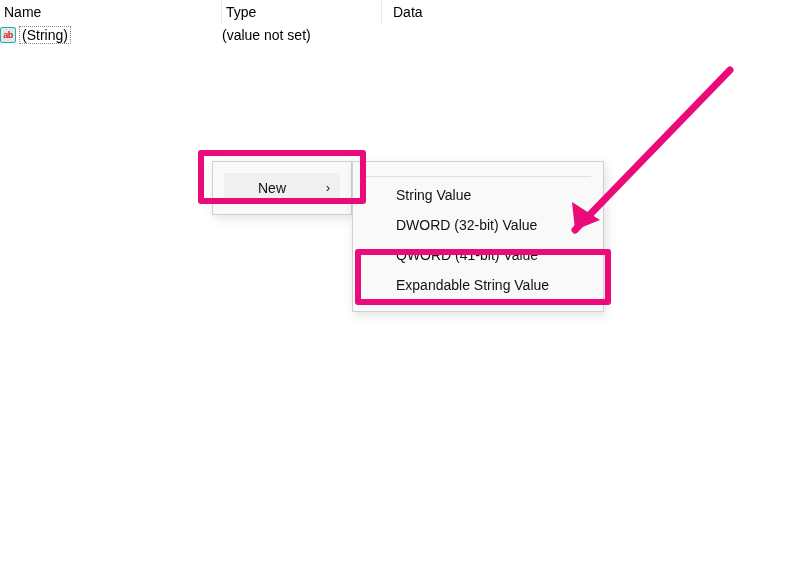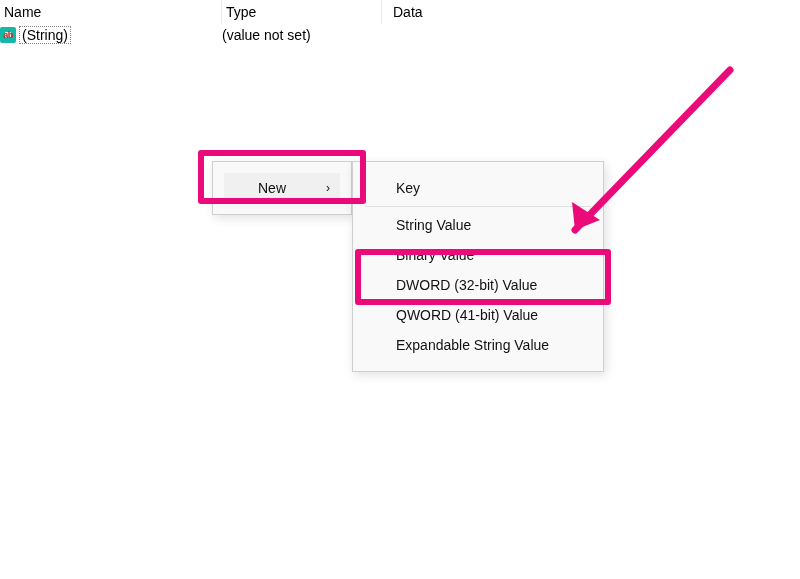--- a/index.html
+++ b/index.html
@@ -49,21 +49,21 @@
       align-items: center;
       padding-left: 0;
     }
     .cell-type { width: 160px; }
     .cell-data { flex: 1; }
 
     .reg-string-icon {
       width: 16px;
       height: 16px;
       background: #e5e5e5;
-      border: 5px solid #14b8a6;
+      border: 1px solid #14b8a6;
       border-radius: 2px;
       margin: 0 3px 0 0;
       display: flex;
       align-items: center;
       justify-content: center;
       font-size: 9px;
       font-weight: 700;
       color: #d31b1b;
       line-height: 1;
       letter-spacing: -0.5px;
@@ -168,29 +168,23 @@
 </div>
 
 <div class="ctx ctx1">
   <div class="ctx-item hover">
     <span>New</span>
     <span class="chev">›</span>
   </div>
 </div>
 
 <div class="ctx ctx2">
-  <div class="ctx-item">
-    <span>Key</span>
-  </div>
   <hr>
   <div class="ctx-item">
     <span>String Value</span>
-  </div>
-  <div class="ctx-item">
-    <span>Binary Value</span>
   </div>
   <div class="ctx-item">
     <span>DWORD (32-bit) Value</span>
   </div>
   <div class="ctx-item">
     <span>QWORD (41-bit) Value</span>
   </div>
   <div class="ctx-item">
     <span>Expandable String Value</span>
   </div>

